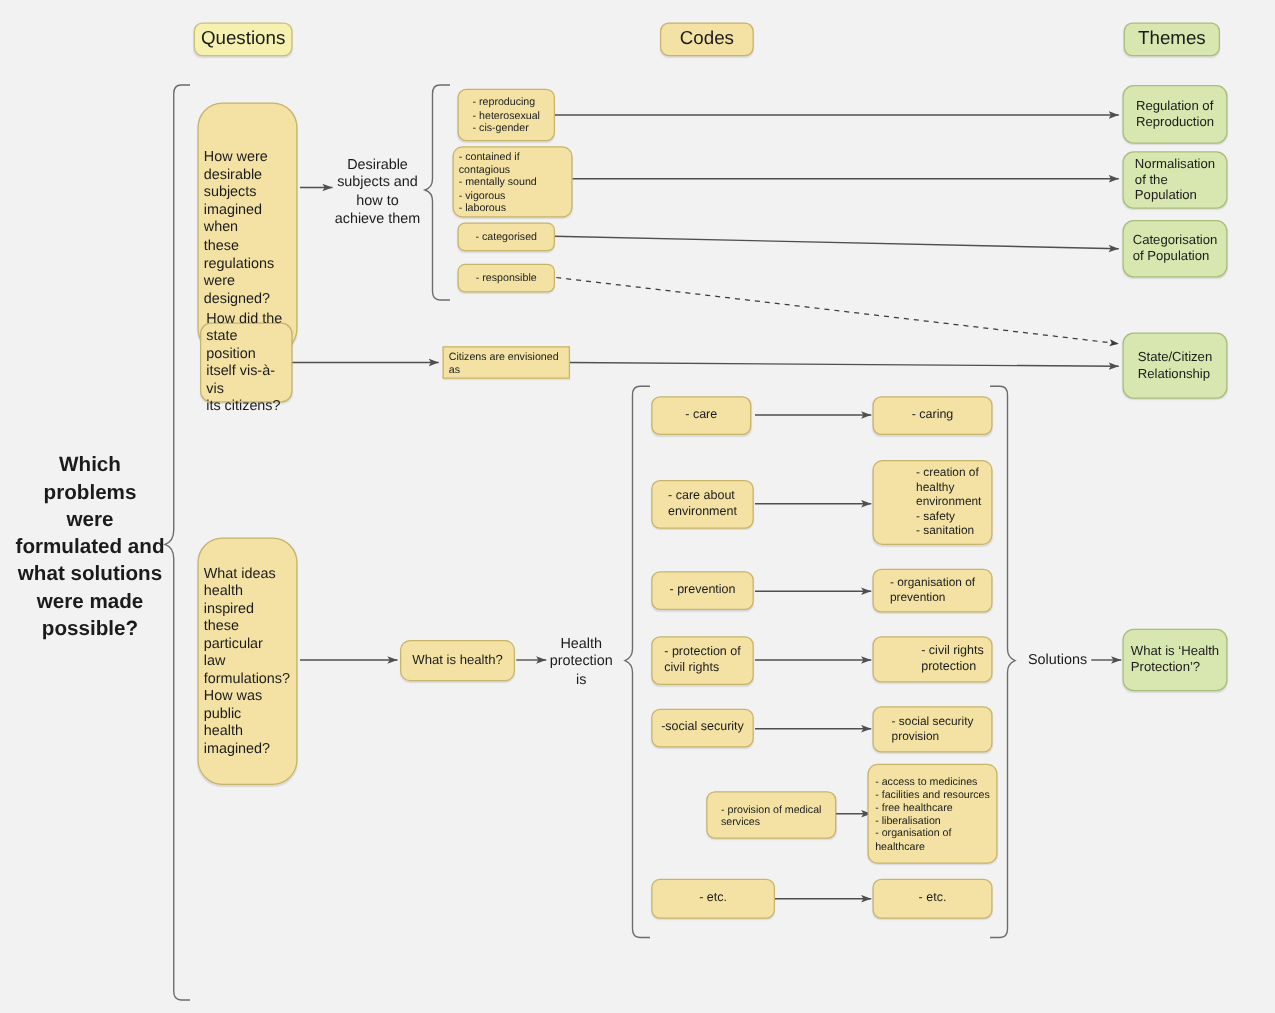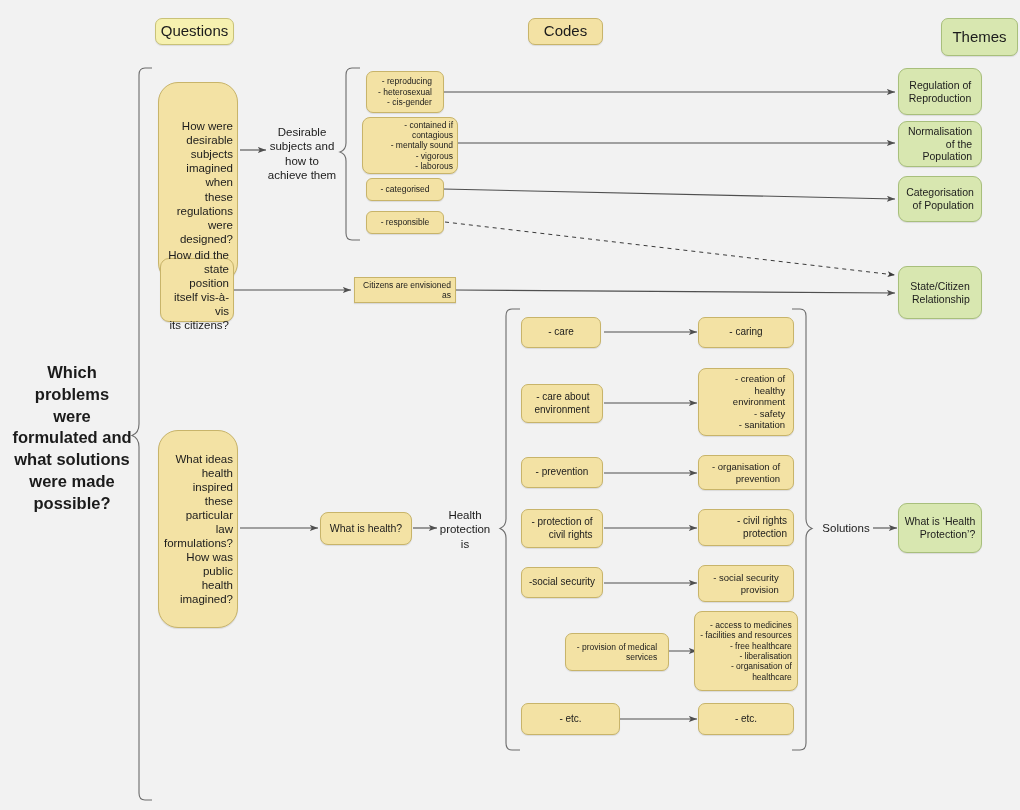--- a/index.html
+++ b/index.html
@@ -20,21 +20,21 @@
     position: absolute;
     left: 0; top: 0;
     width: 1020px; height: 810px;
     pointer-events: none;
   }
   .node {
     position: absolute;
     display: flex;
     align-items: center;
     justify-content: center;
-    text-align: right;
+    text-align: left;
     border-radius: 8px;
     color: #1b1b1b;
     line-height: 1.22;
     padding: 2px 4px;
     white-space: pre-line;
     z-index: 3;
   }
   .yellow {
     background: #f3e2a4;
     border: 1px solid #c8b46a;
@@ -128,21 +128,21 @@
       <line x1="604" y1="583" x2="697" y2="583" marker-end="url(#arrow)"></line>
       <line x1="604" y1="651" x2="697" y2="651" marker-end="url(#arrow)"></line>
       <line x1="620" y1="719" x2="697" y2="719" marker-end="url(#arrow)"></line>
     </g>
   </svg>
 
   <div class="node pale header" style="left:155px; top:18px; width:79px; height:27px;">Questions</div>
 
   <div class="node yellow header" style="left:528px; top:18px; width:75px; height:27px;">Codes</div>
 
-  <div class="node green header" style="left:899px; top:18px; width:77px; height:38px;margin-left:42px;">Themes</div>
+  <div class="node green header" style="left:899px; top:18px; width:77px; height:27px;">Themes</div>
 
   <div class="rootq" style="left:8px; top:362px; width:128px;">Which problems
 were
 formulated and
 what solutions
 were made
 possible?</div>
 
   <div class="node yellow bigradius" style="left:158px; top:82px; width:80px; height:201px; font-size:11.5px;">How were
 desirable

